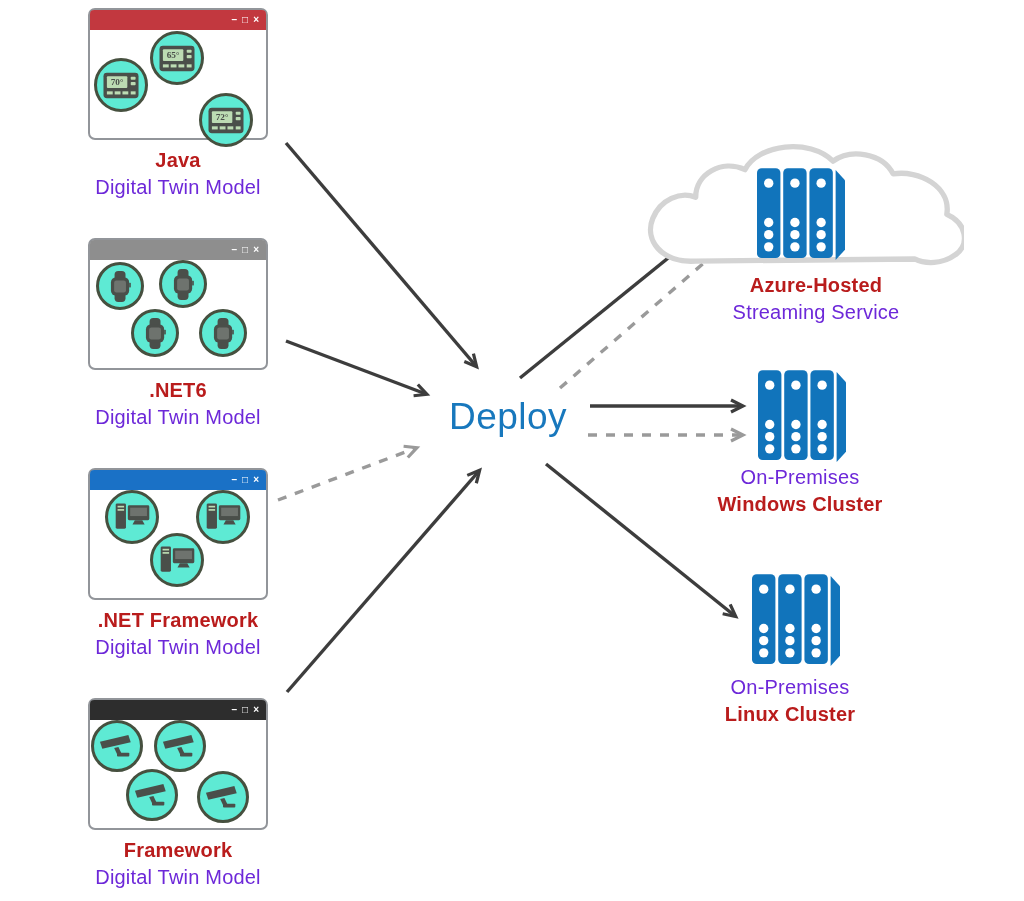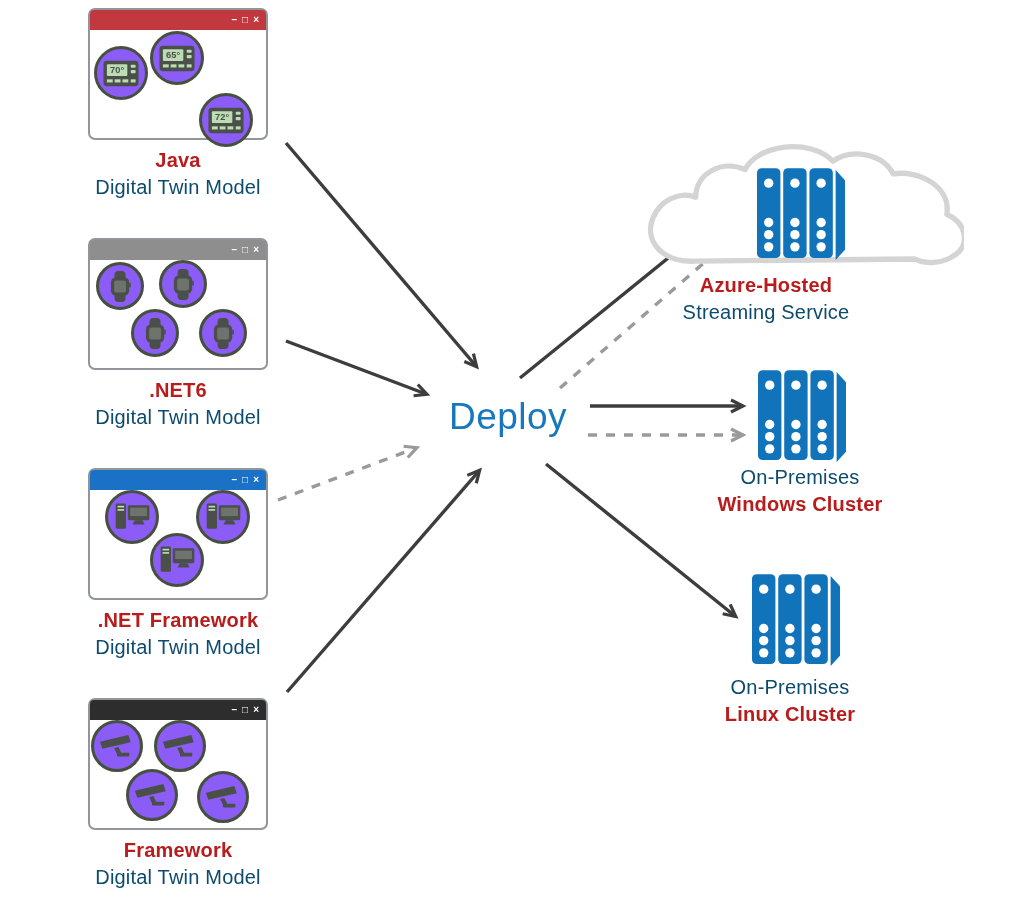--- a/index.html
+++ b/index.html
@@ -16,32 +16,32 @@
   }
   .titlebar{
     position:relative;height:20px;border-radius:4px 4px 0 0;
     display:flex;align-items:center;justify-content:flex-end;
   }
   .win-controls{display:flex;gap:5px;margin-right:7px;color:#ffffff;
     font-size:10px;line-height:10px;font-weight:700;}
   .win-controls span{display:block;}
   .win-body{position:relative;height:108px;}
   .dev-circle{
-    position:absolute;border-radius:50%;background:#8b5cf6;border:3px solid #46503f;
-    box-sizing:border-box;display:flex;align-items:center;justify-content:center;
+    position:absolute;border-radius:50%;background:#5eead4;border:3px solid #46503f;
+    box-sizing:border-box;display:flex;align-items:center;justify-content:center;font-family:Liberation Serif, serif;
   }
   .c54{width:54px;height:54px;}
   .c52{width:52px;height:52px;}
   .c48{width:48px;height:48px;}
 
   
   .source-label{position:absolute;width:260px;text-align:center;font-size:20px;line-height:27px;letter-spacing:.2px;}
   .target-label{position:absolute;width:300px;text-align:center;font-size:20px;line-height:27px;letter-spacing:.2px;}
   .lbl-bold{color:#b91c1c;font-weight:700;}
-  .lbl-gray{color:#0c4a6e;font-weight:400;}
+  .lbl-gray{color:#6d28d9;font-weight:400;}
 
   .deploy{
     position:absolute;left:438px;top:396px;width:140px;text-align:center;
     font-size:37px;font-weight:400;letter-spacing:.5px;
   }
 
   .cloud-svg{position:absolute;left:642px;top:142px;}
   .server{position:absolute;}
 </style>
 </head>
@@ -71,21 +71,21 @@
 
   <div class="window" style="left:88px;top:8px">
     <div class="titlebar" style="background-color: rgb(194, 56, 63);">
       <div class="win-controls">
         <span>–</span>
         <span>□</span>
         <span>×</span>
       </div>
     </div>
     <div class="win-body">
-      <div class="dev-circle c54" style="left:4px;top:16px">
+      <div class="dev-circle c54" style="left:4px;top:28px">
         <svg viewBox="0 0 37 27" width="36" height="27">
           <rect x="0.5" y="0.5" width="36" height="26" rx="3.5" fill="#4a4f4a"></rect>
           <rect x="4" y="4" width="21" height="12" rx="1" fill="#bcdcb3"></rect>
           <text x="14.5" y="13.5" text-anchor="middle" font-size="9.5" font-weight="bold" fill="#4a4f4a">70°</text>
           <rect x="28.5" y="4.5" width="5" height="3.2" rx="0.8" fill="#bcdcb3"></rect>
           <rect x="28.5" y="10" width="5" height="3.2" rx="0.8" fill="#bcdcb3"></rect>
           <rect x="4" y="19.5" width="6" height="3.2" fill="#bcdcb3"></rect>
           <rect x="12" y="19.5" width="6" height="3.2" fill="#bcdcb3"></rect>
           <rect x="20" y="19.5" width="6" height="3.2" fill="#bcdcb3"></rect>
           <rect x="28.5" y="19.5" width="5" height="3.2" fill="#bcdcb3"></rect>
@@ -291,21 +291,21 @@
         <circle cx="40.5" cy="58" r="5"></circle>
         <circle cx="68.5" cy="58" r="5"></circle>
       <circle cx="12.5" cy="71" r="5"></circle>
         <circle cx="40.5" cy="71" r="5"></circle>
         <circle cx="68.5" cy="71" r="5"></circle>
       <circle cx="12.5" cy="84" r="5"></circle>
         <circle cx="40.5" cy="84" r="5"></circle>
         <circle cx="68.5" cy="84" r="5"></circle>
     </g>
   </svg>
-  <div class="target-label" style="left:616px;top:272px">
+  <div class="target-label" style="left:666px;top:272px">
     <div class="lbl-bold">Azure-Hosted</div>
     <div class="lbl-gray">Streaming Service</div>
   </div>
 
   <svg class="server" style="left:758px;top:370px" width="88" height="94" viewBox="0 0 94 100">
     <g fill="#1174bb">
       <rect x="0" y="0" width="25" height="96" rx="5"></rect>
       <rect x="28" y="0" width="25" height="96" rx="5"></rect>
       <rect x="56" y="0" width="25" height="96" rx="5"></rect>
       <polygon points="84,2 94,13 94,87 84,98"></polygon>

